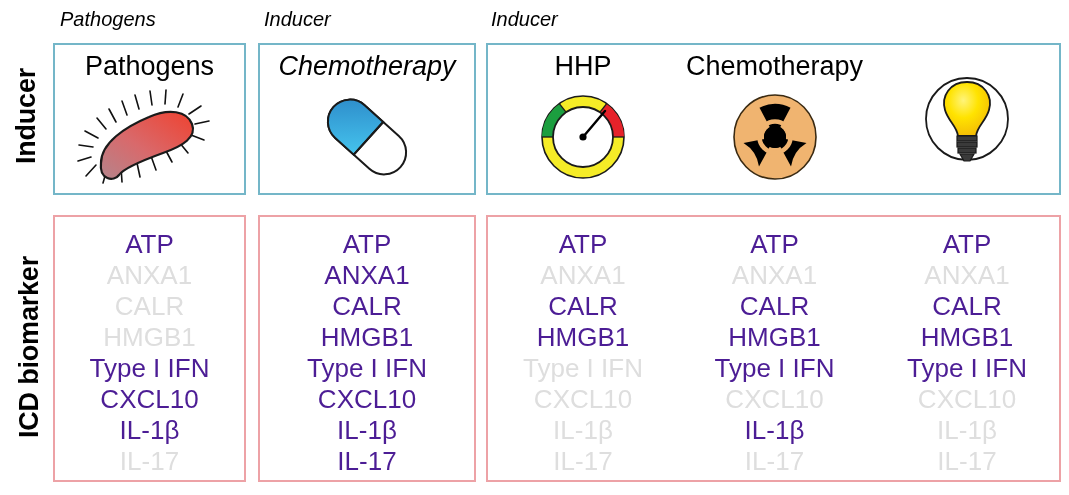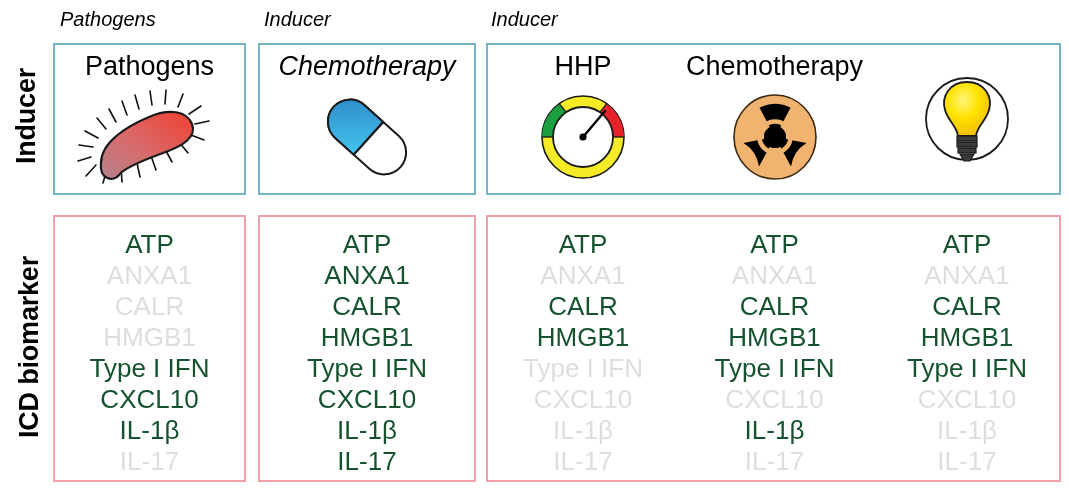--- a/index.html
+++ b/index.html
@@ -106,21 +106,21 @@
     display: flex;
     flex-direction: column;
     align-items: center;
     justify-content: flex-start;
     padding-top: 12px;
     box-sizing: border-box;
   }
   .marker {
     font-size: 26px;
     line-height: 31px;
-    color: #14532d;
+    color: #4c1d95;
     white-space: nowrap;
   }
   .marker.off {
     color: #dedede;
   }
 </style>
 </head>
 <body>
 
 <div id="figure">

